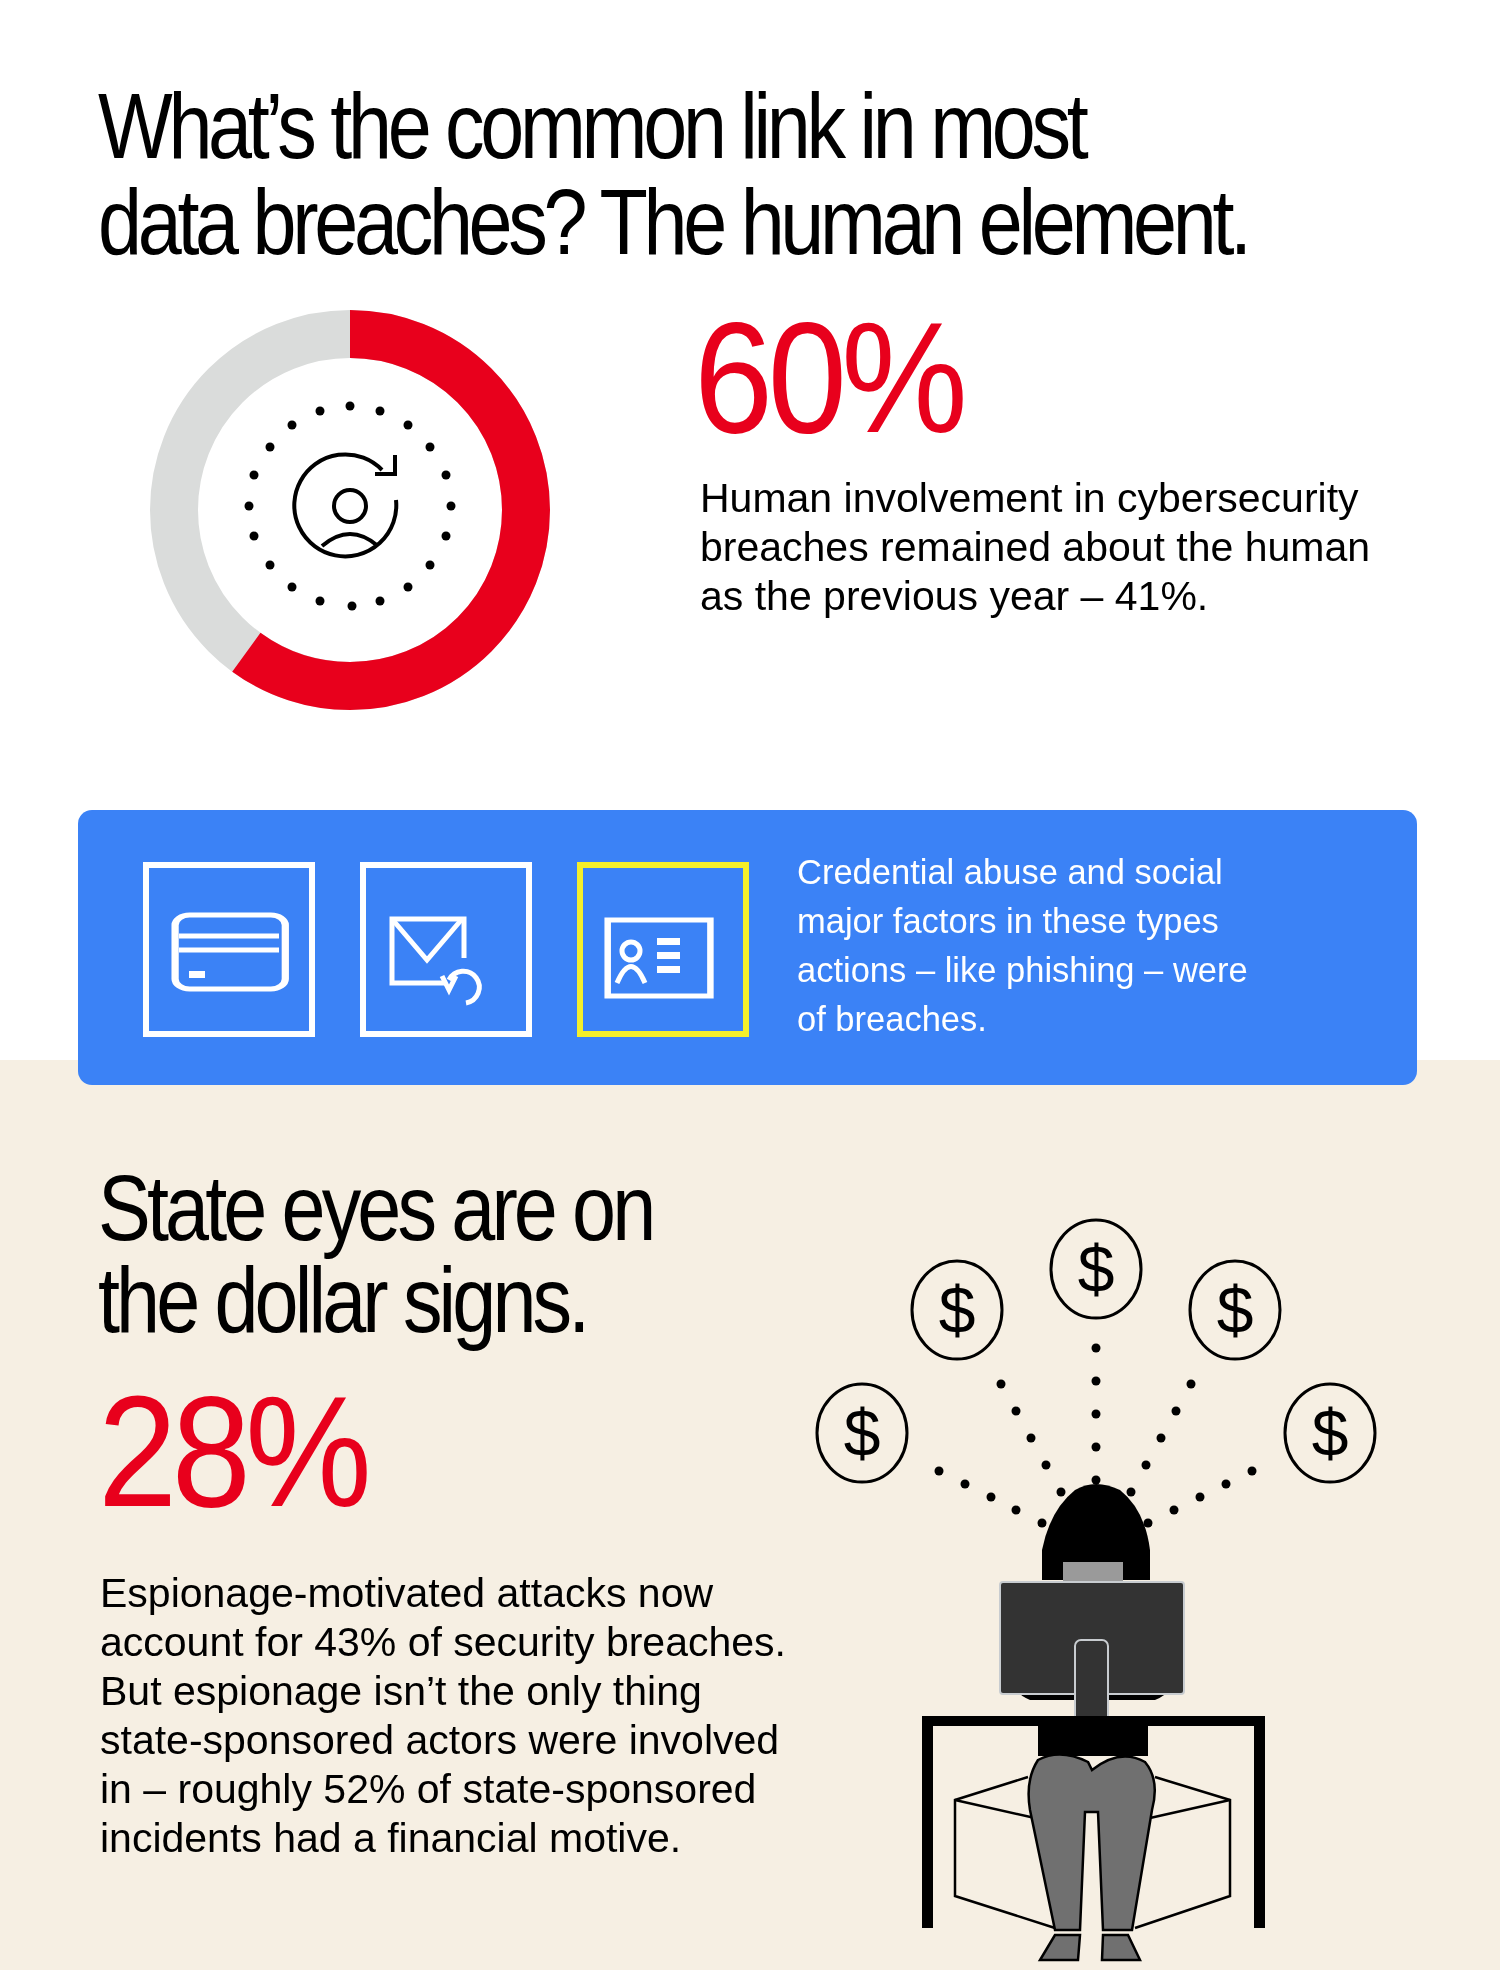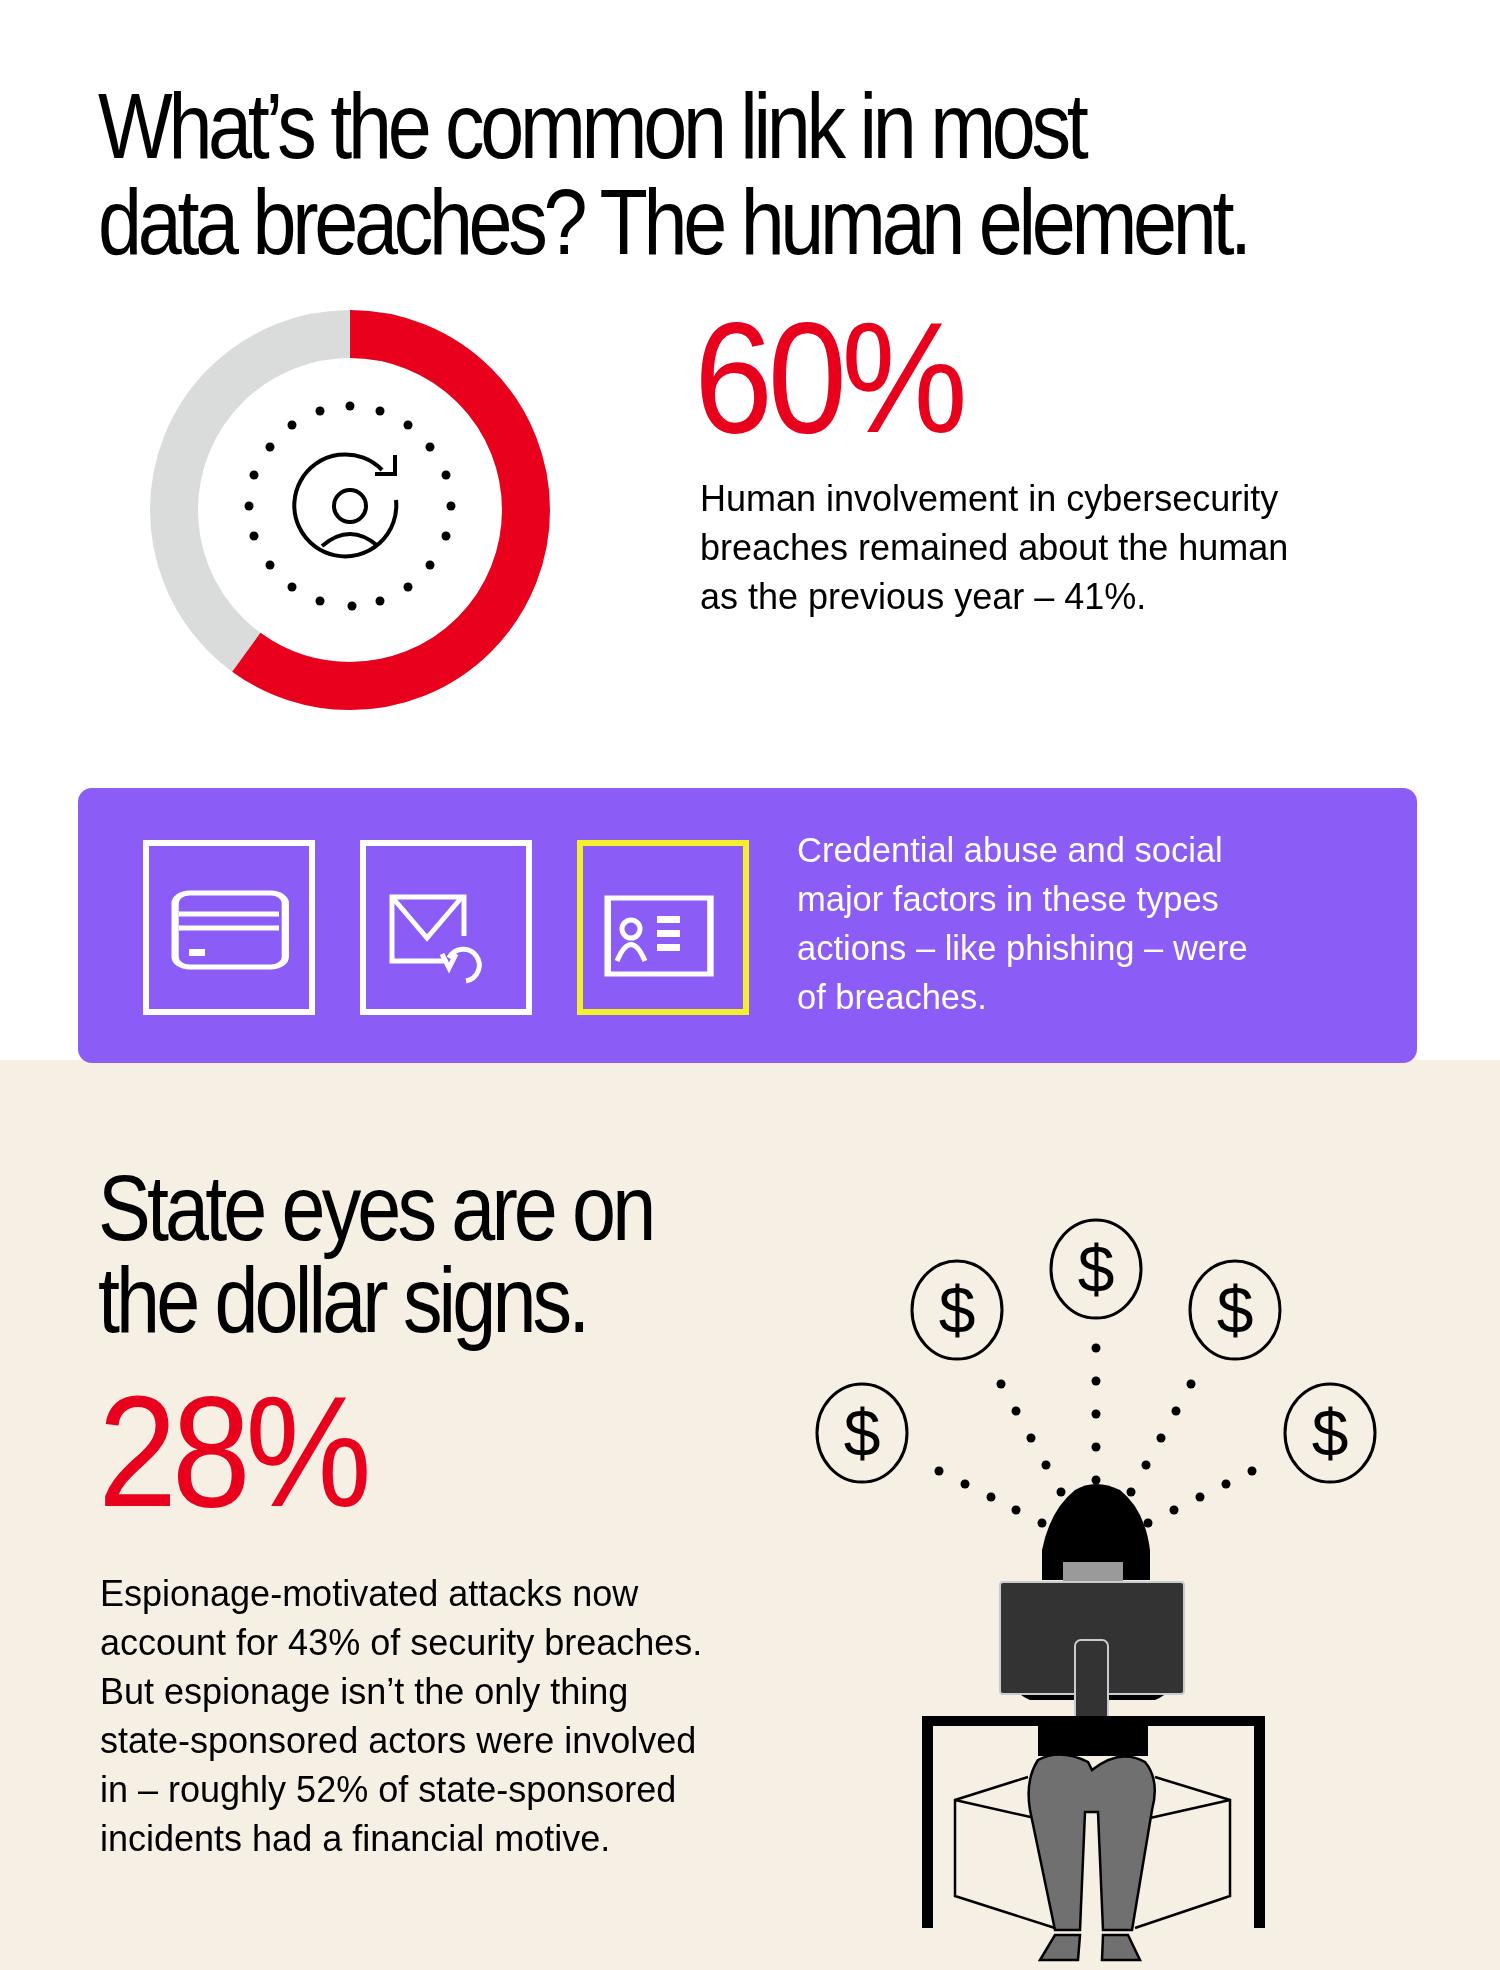--- a/index.html
+++ b/index.html
@@ -3,23 +3,23 @@
 <meta charset="utf-8">
 <style>
   html, body { margin:0; padding:0; }
   body { width:1500px; height:1970px; position:relative; overflow:hidden; background:#ffffff; font-family:"Liberation Sans", sans-serif; color:#000; }
   .beige { position:absolute; left:0; top:1060px; width:1500px; height:910px; background:#F6EFE3; }
   .headline { position:absolute; left:98px; top:78px; width:1380px; font-family:"Liberation Sans", sans-serif; font-size:92px; line-height:96px; letter-spacing:-5px; font-weight:normal; transform:scaleX(0.86); transform-origin:left top; white-space:nowrap; }
   .headline div { white-space:nowrap; }
   .donut { position:absolute; left:150px; top:310px; width:400px; height:400px; }
   .big-stat { position:absolute; font-family:"Liberation Sans", sans-serif; color:#E8001C; font-size:158px; line-height:158px; letter-spacing:-6px; transform:scaleX(0.9); transform-origin:left top; white-space:nowrap; }
   .stat1 { left:694px; top:298px; }
-  .body-text { position:absolute; font-size:36px; line-height:49px; white-space:nowrap; }
+  .body-text { position:absolute; font-size:41px; line-height:49px; white-space:nowrap; }
   .b1 { left:700px; top:474px; }
-  .black-box { position:absolute; left:78px; top:788px; width:1339px; height:275px; background:#8b5cf6; border-radius:14px; }
+  .black-box { position:absolute; left:78px; top:810px; width:1339px; height:275px; background:#3b82f6; border-radius:14px; }
   .icon-box { position:absolute; top:52px; width:160px; height:163px; border:6px solid #fff; }
   .icon-box.yellow { border-color:#F4EF2A; }
   .icon-box svg { position:absolute; left:0; top:0; width:160px; height:163px; }
   .box-text { position:absolute; left:719px; top:38px; color:#fff; font-size:34.5px; line-height:49px; white-space:nowrap; }
   .h2 { position:absolute; left:98px; top:1162px; font-size:92px; line-height:92px; letter-spacing:-4.5px; transform:scaleX(0.86); transform-origin:left top; white-space:nowrap; }
   .stat2 { left:98px; top:1372px; }
   .b2 { left:100px; top:1541px;margin-top:28px; }
   .illus { position:absolute; left:800px; top:1190px; width:580px; height:780px; }
 </style>
 </head>

